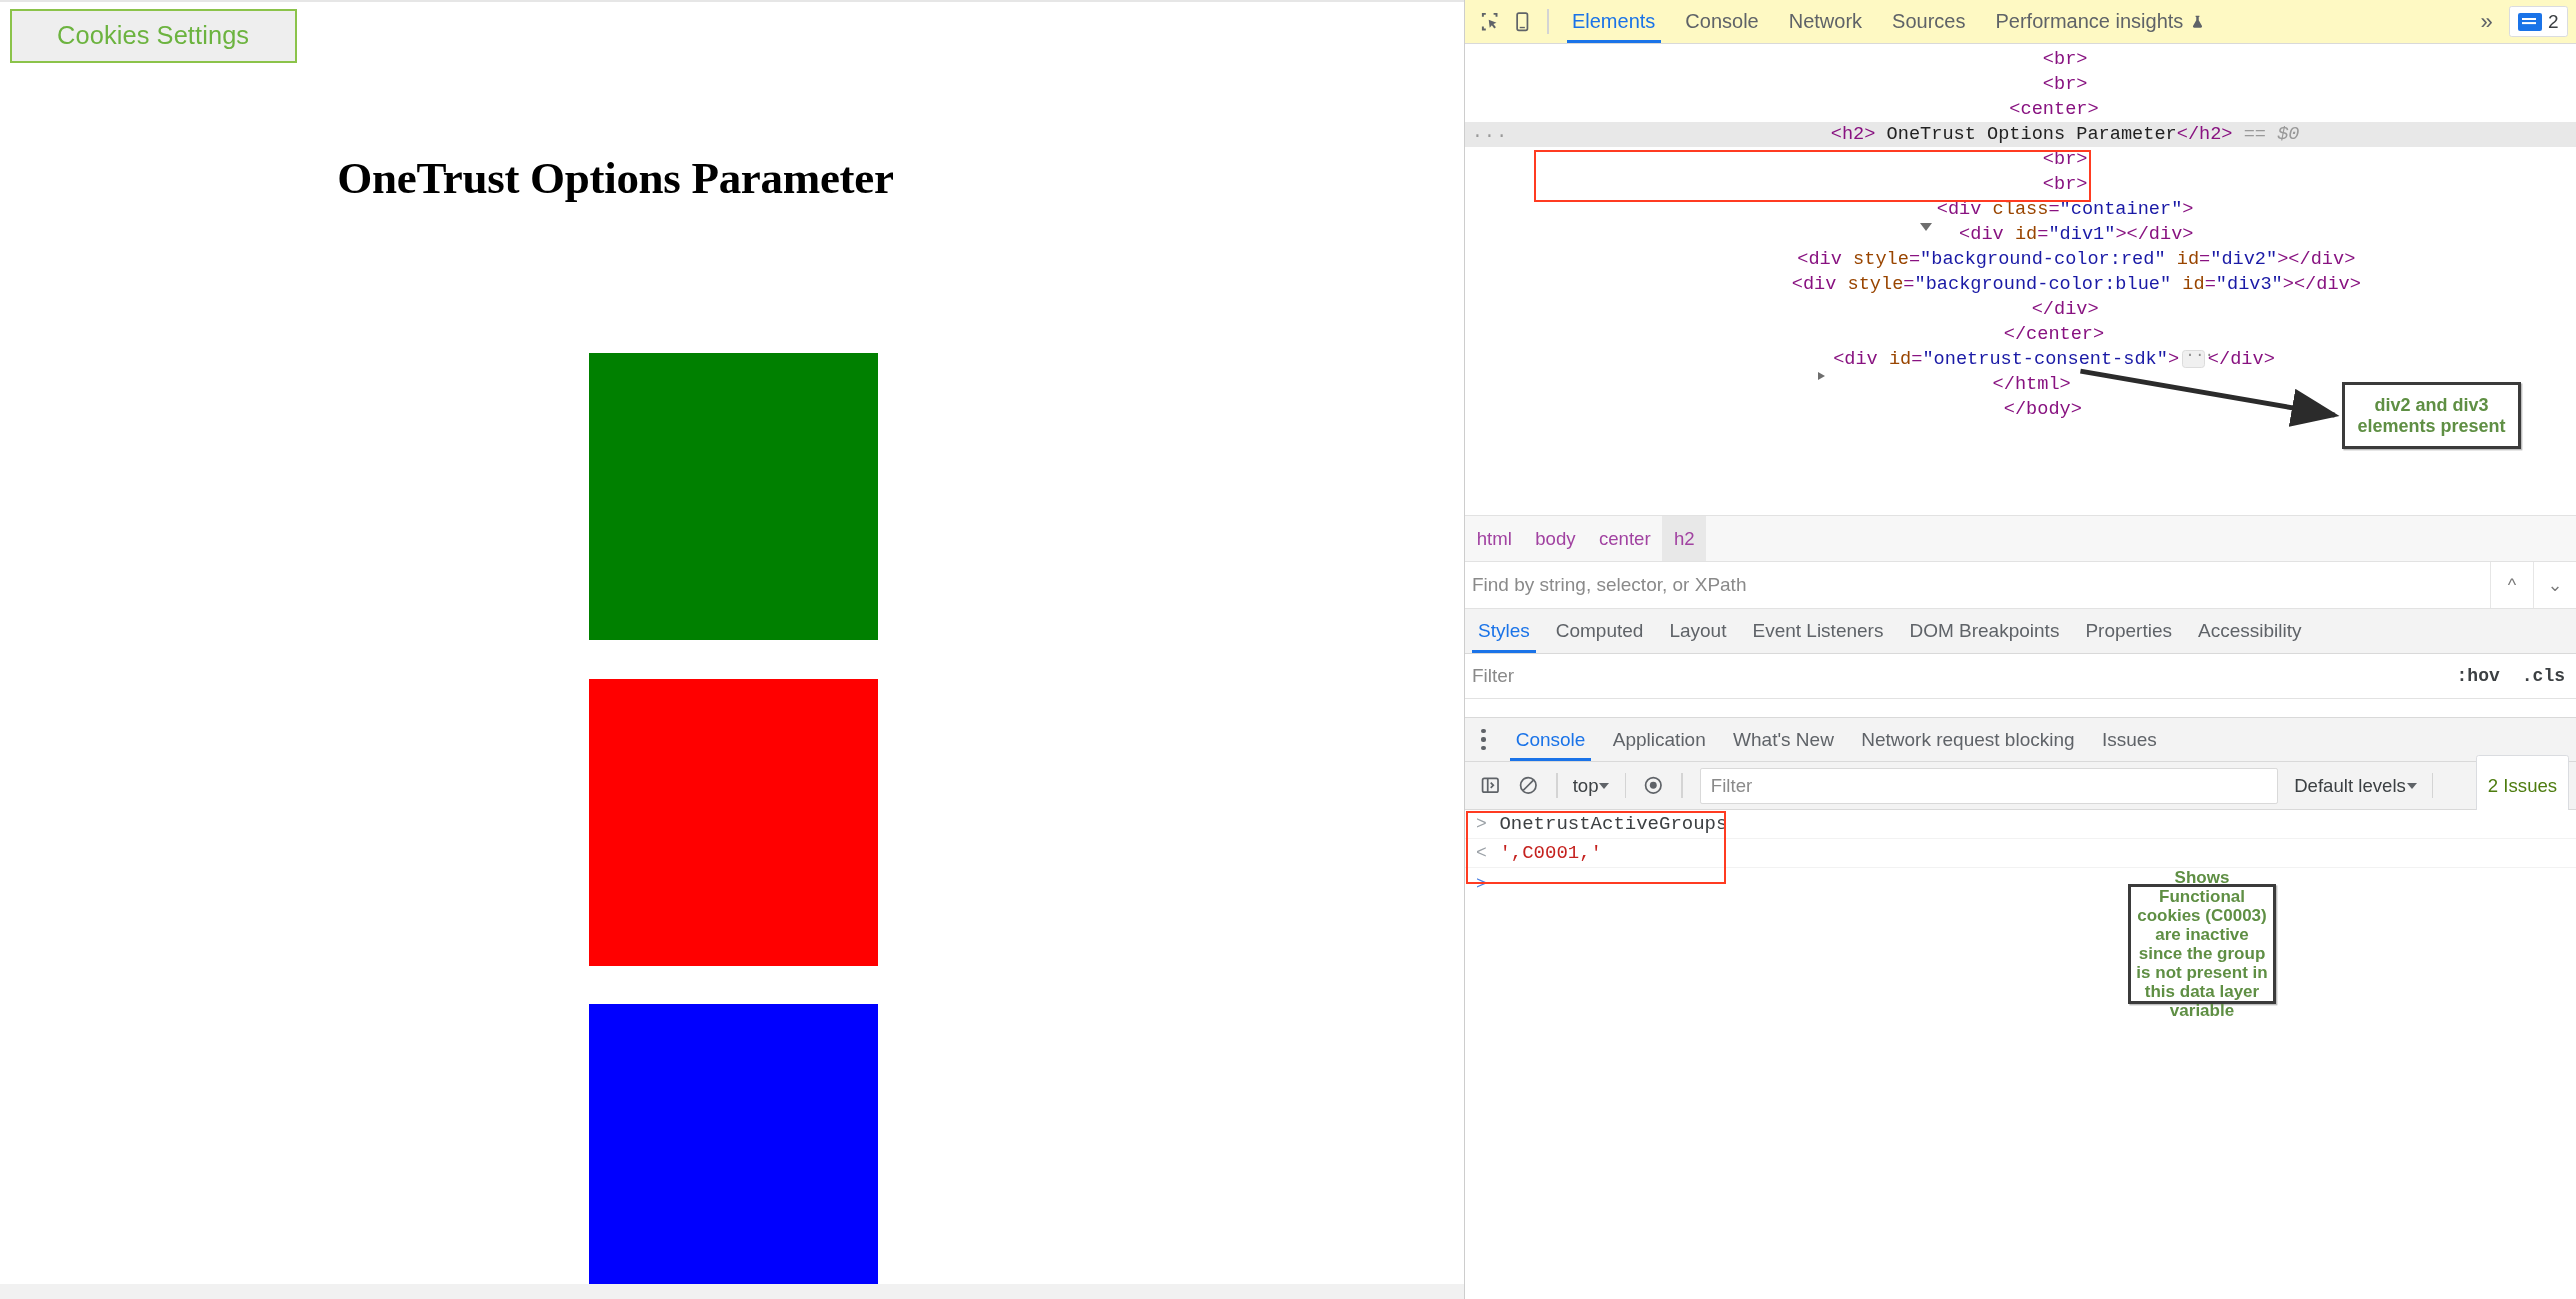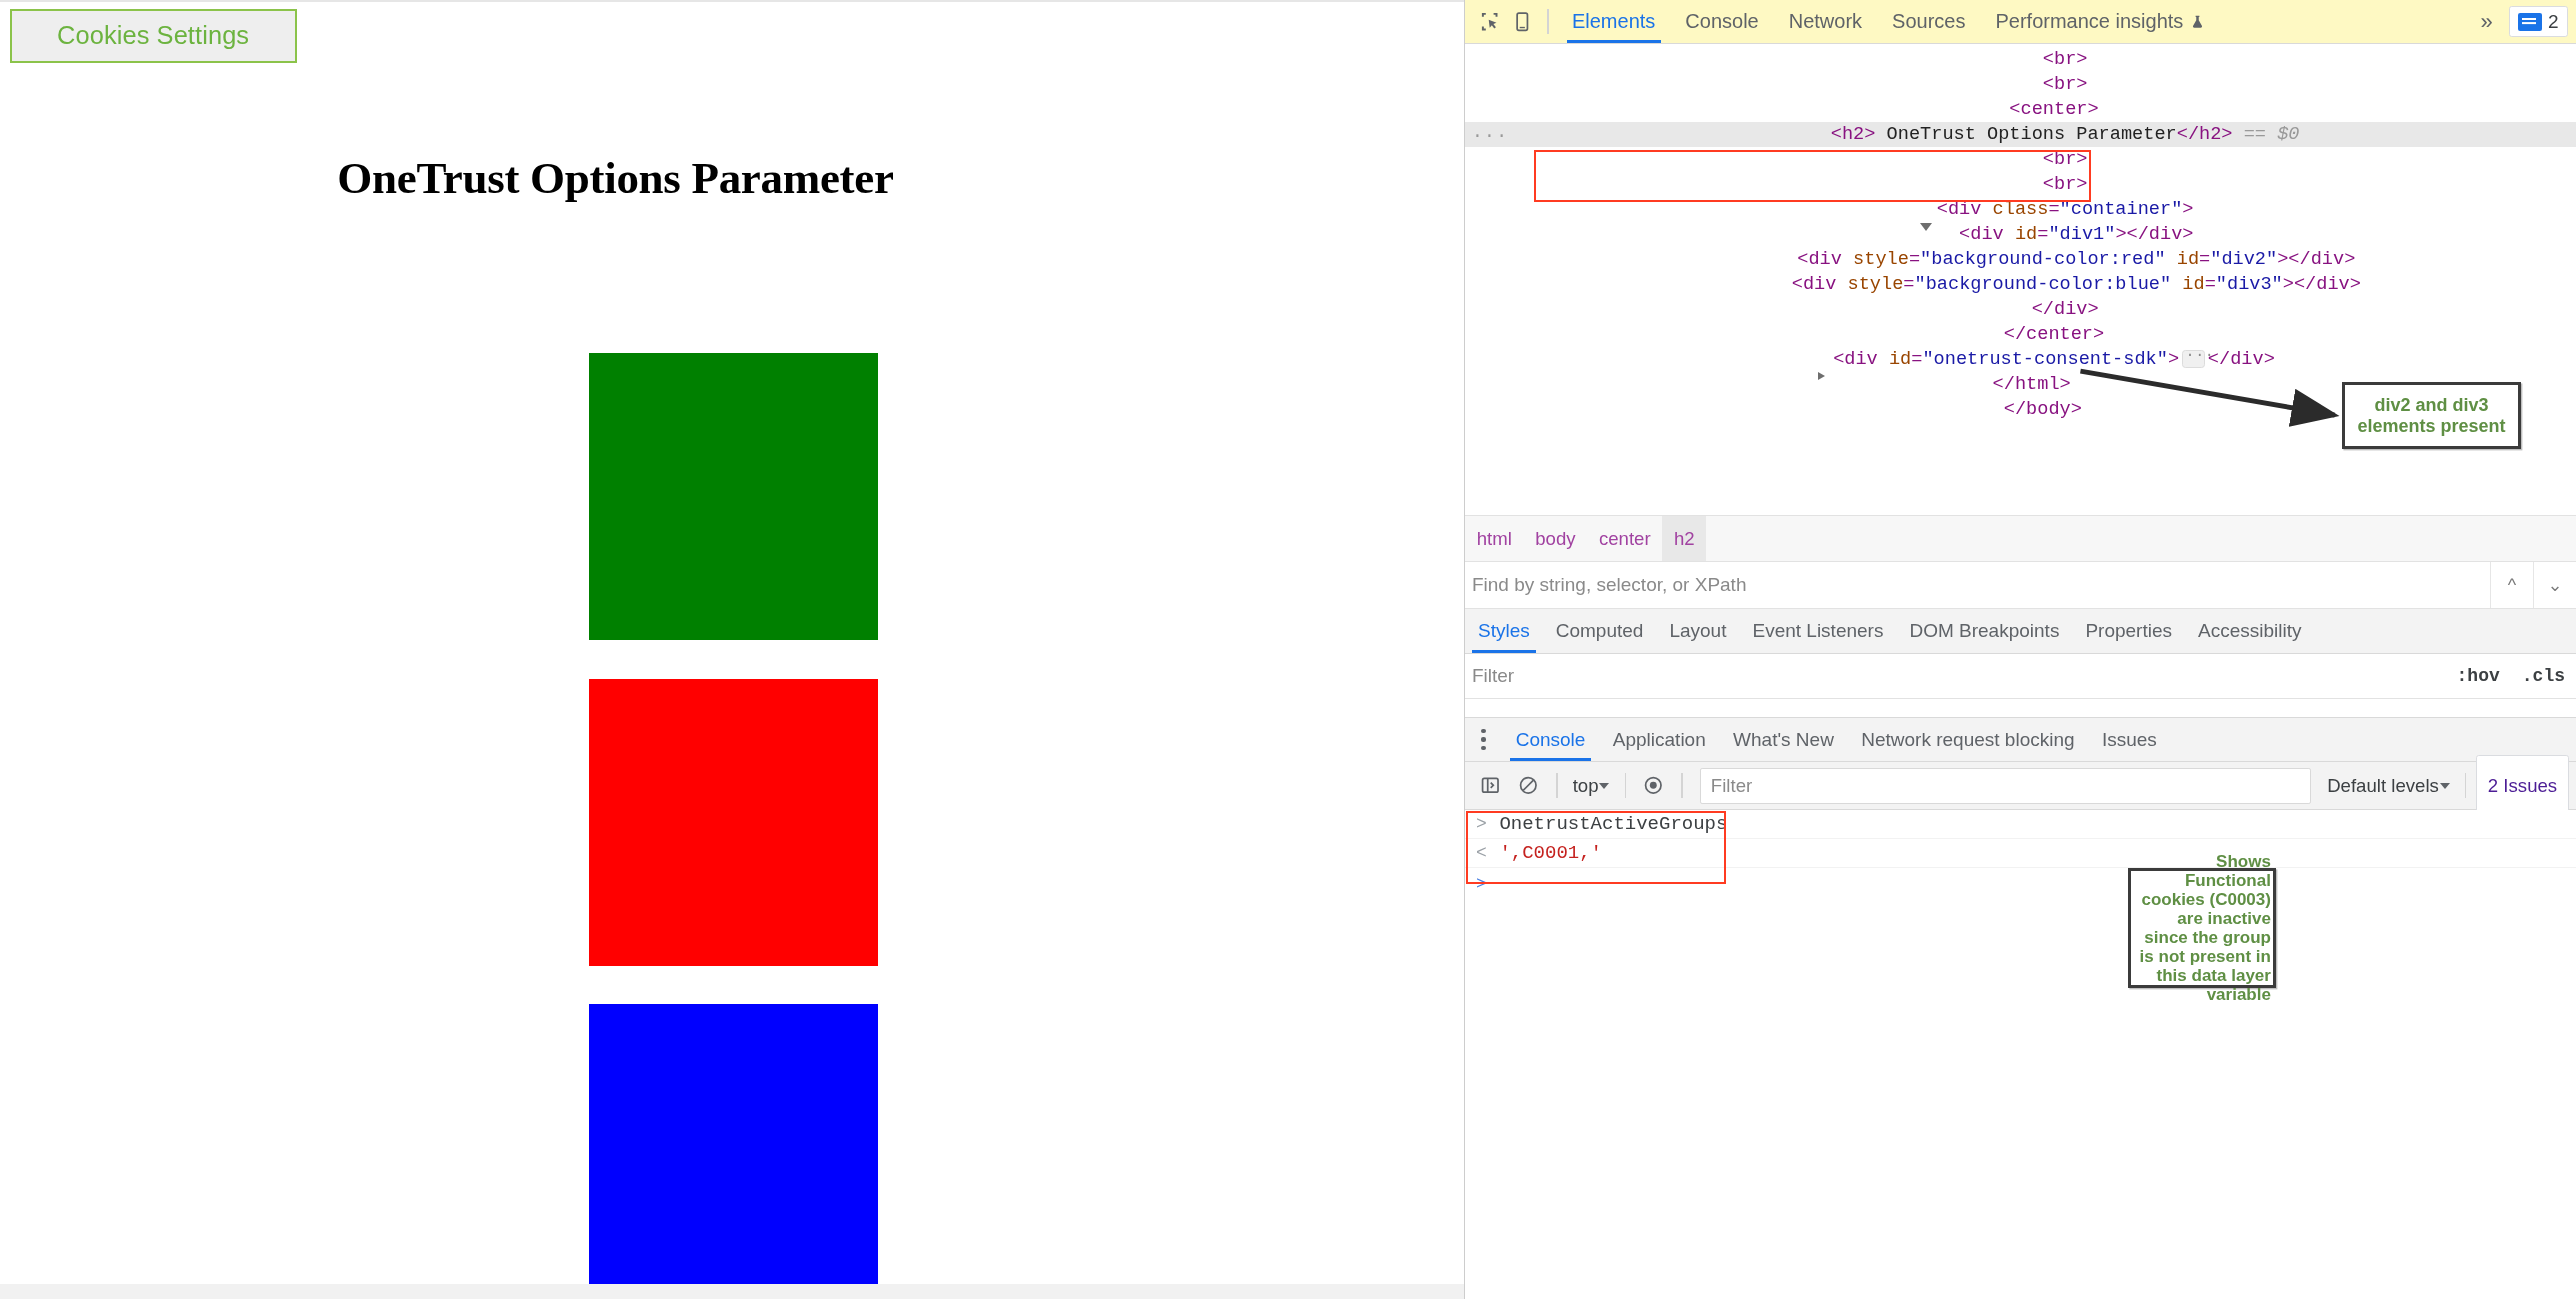--- a/index.html
+++ b/index.html
@@ -358,22 +358,22 @@
   }
   .ct-filter input {
     width: 100%; border: none; outline: none; background: transparent;
     font-size: 18.6px; color: #3c4043;
     font-family: "Liberation Sans", sans-serif;
   }
   .ct-filter input::placeholder { color: #8a8a8a; }
   .ct-issues {
     border: 1.4px solid #dadce0; border-radius: 2.7px;
     background: #fff; padding: 19px 11px;
-    font-size: 18.6px; color: #4c1d95;
-    white-space: nowrap; cursor: pointer;
+    font-size: 18.6px; color: #4d7c0f;
+    white-space: nowrap; cursor: pointer; margin-left: 33px;
   }
 
   
   .console-body {
     position: relative;
     background: #fff;
     height: 371px;
     font-family: "Liberation Mono", monospace;
     font-size: 19px;
     overflow: hidden;
@@ -588,20 +588,20 @@
       </div>
       <div class="c-row">
         <span class="c-chev ret">&lt;</span>
         <span class="c-result">',C0001,'</span>
       </div>
       <div class="console-prompt">
         <span>&gt;</span>
       </div>
       <div class="console-highlight"></div>
 
-      <div class="callout callout-console" style="left:663px; top:58px;text-align:right;">
+      <div class="callout callout-console" style="left:663px; top:74px;">
         <span>Shows Functional cookies (C0003) are inactive since the group is not present in this data layer variable</span>
       </div>
     </div>
 
   </div>
 </div>
 
 
 </body></html>

